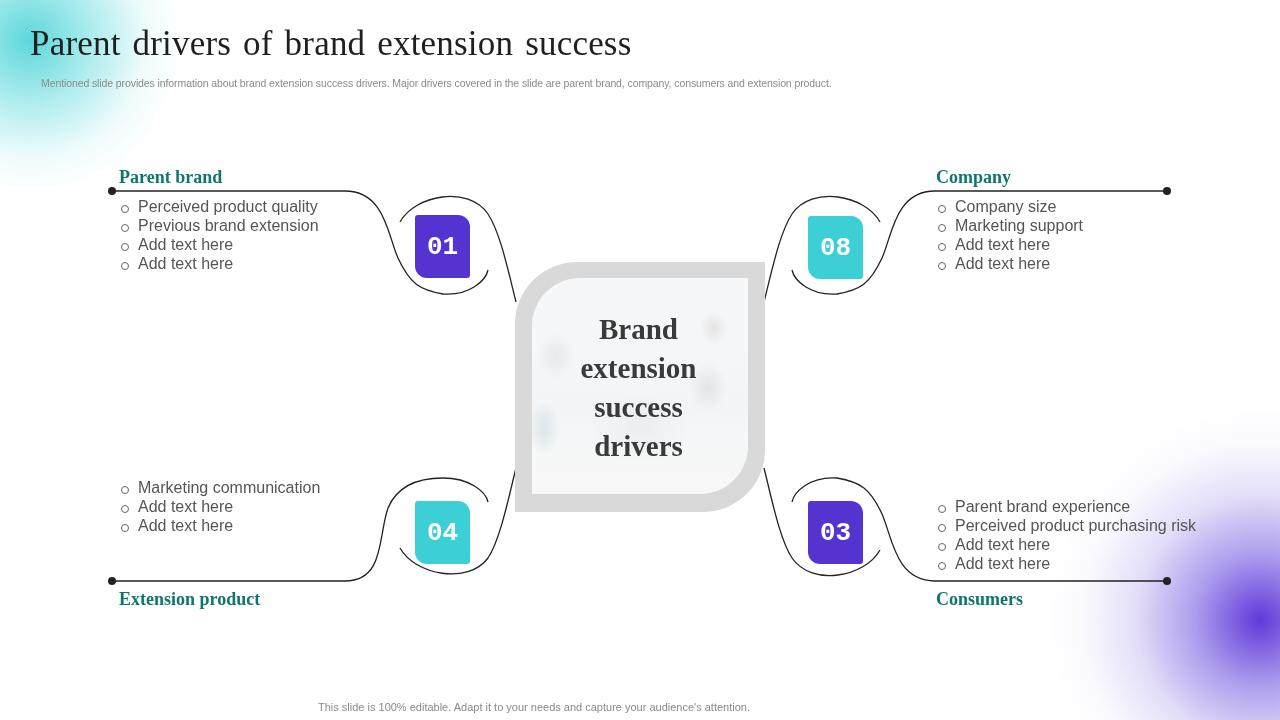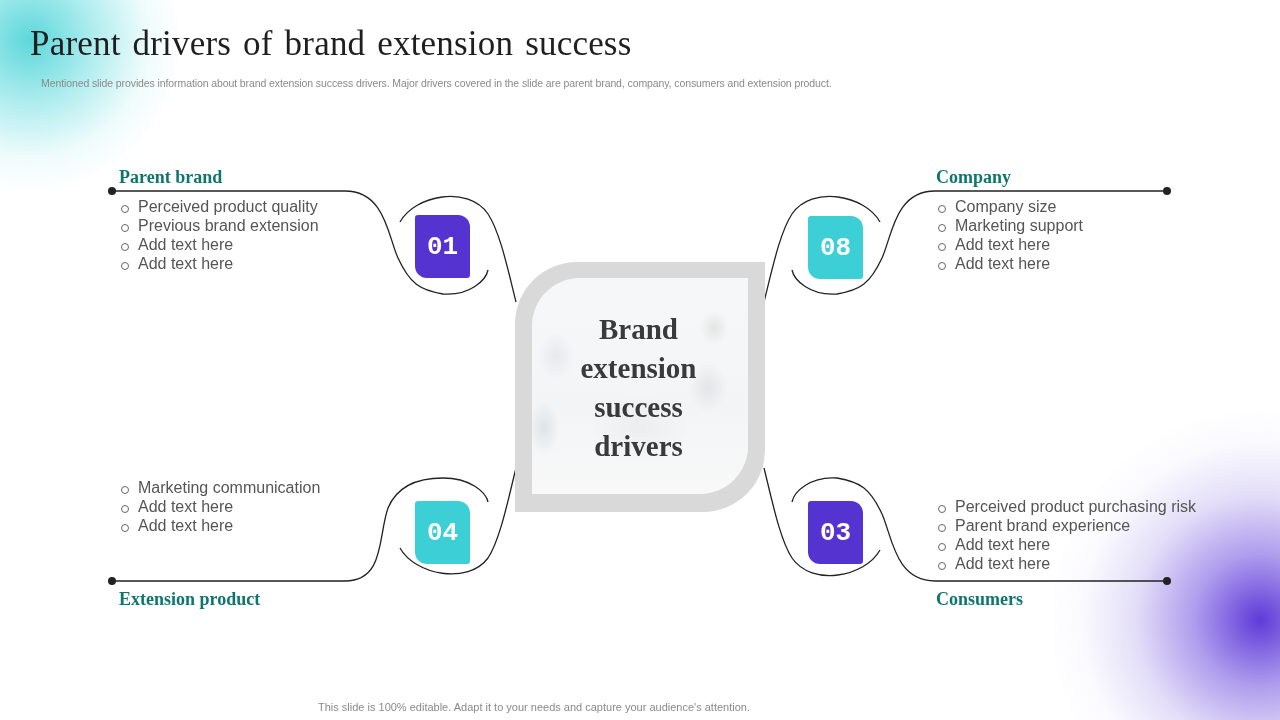--- a/index.html
+++ b/index.html
@@ -126,22 +126,22 @@
 <div class="head" style="left:936px; top:167px;">Company</div>
 <ul class="bullets" style="left:936px; top:197px;">
   <li>Company size</li>
   <li>Marketing support</li>
   <li>Add text here</li>
   <li>Add text here</li>
 </ul>
 <div class="num" style="left:808px; top:216px; background:#3dcfd6;">08</div>
 
 <ul class="bullets" style="left:936px; top:497px;">
+  <li>Parent brand experience</li>
   <li>Perceived product purchasing risk</li>
-  <li>Parent brand experience</li>
   <li>Add text here</li>
   <li>Add text here</li>
 </ul>
 <div class="head" style="left:936px; top:589px;">Consumers</div>
 <div class="num" style="left:808px; top:501px; background:#5533d1;">03</div>
 
 <ul class="bullets" style="left:119px; top:478px;">
   <li>Marketing communication</li>
   <li>Add text here</li>
   <li>Add text here</li>

